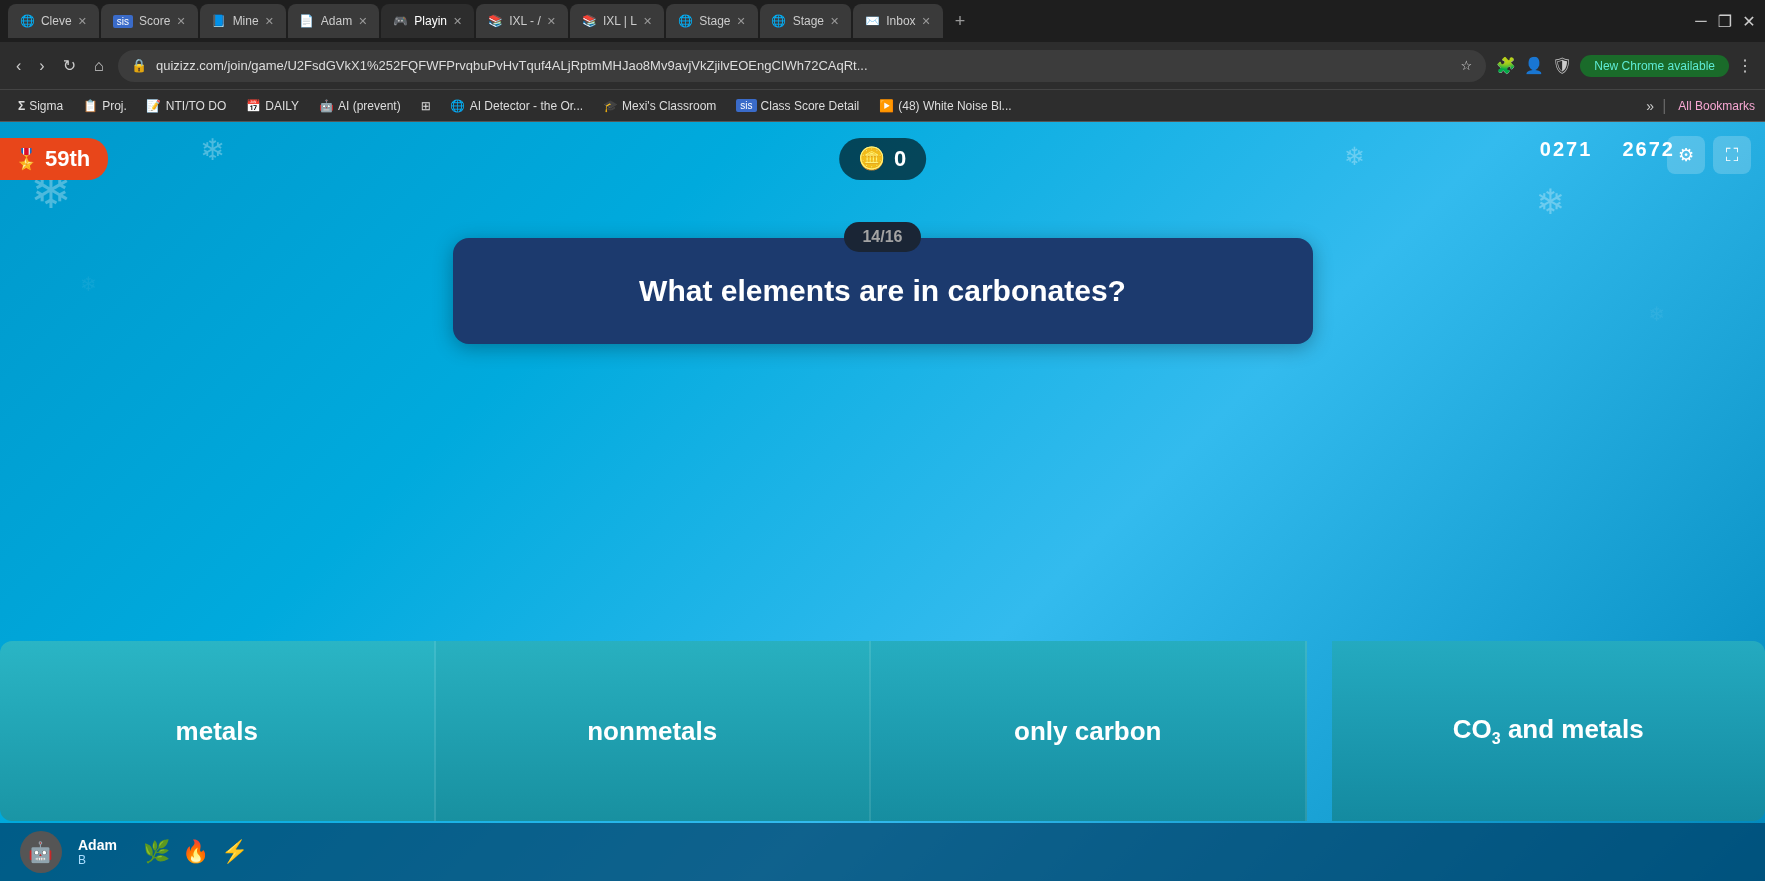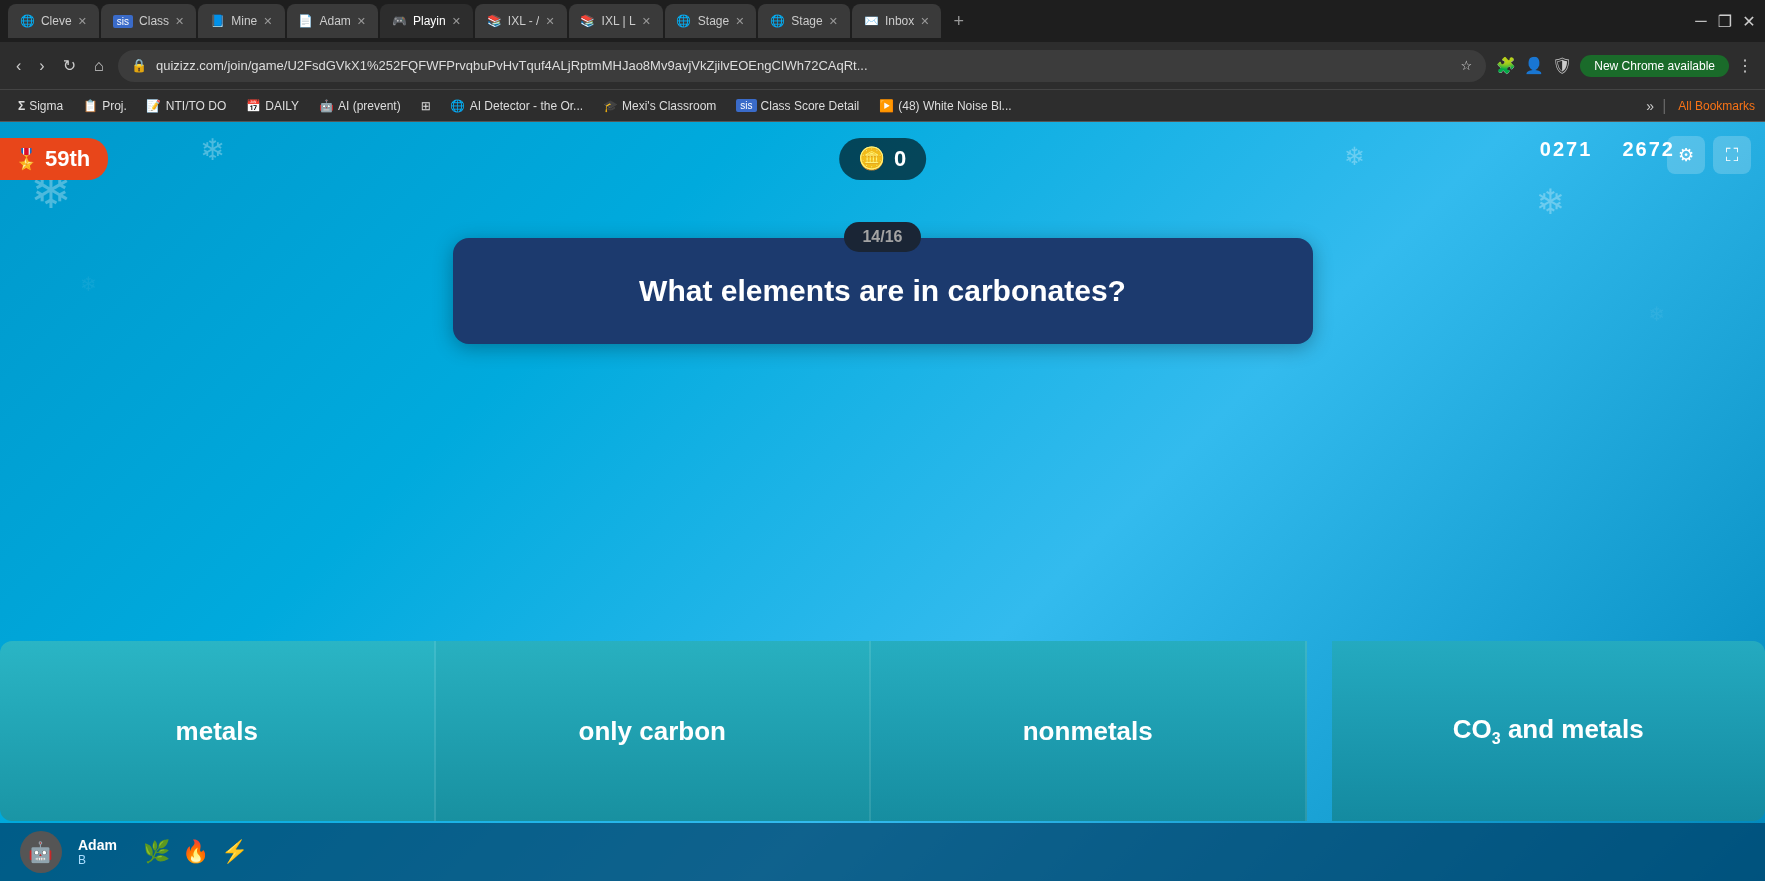--- a/index.html
+++ b/index.html
@@ -69,21 +69,21 @@
       padding: 0 14px;
       gap: 8px;
       color: #ddd;
       font-size: 13px;
       overflow: hidden;
     }
     .url-text { flex: 1; white-space: nowrap; overflow: hidden; text-overflow: ellipsis; }
     .toolbar-icons { display: flex; align-items: center; gap: 8px; color: #ccc; font-size: 16px; }
     .new-chrome-btn {
       background: #1a6b2a;
-      color: #ffffff;
+      color: #5eead4;
       border-radius: 16px;
       padding: 4px 14px;
       font-size: 12px;
       cursor: pointer;
     }
 
     
     .bookmarks-bar {
       display: flex;
       align-items: center;
@@ -99,21 +99,21 @@
       align-items: center;
       gap: 4px;
       padding: 2px 8px;
       border-radius: 4px;
       font-size: 12px;
       color: #ddd;
       cursor: pointer;
       white-space: nowrap;
     }
     .bookmark-more { margin-left: auto; color: #ccc; font-size: 14px; cursor: pointer; }
-    .all-bookmarks { margin-left: 4px; color: #f97316; font-size: 12px; cursor: pointer; white-space: nowrap; }
+    .all-bookmarks { margin-left: 4px; color: #f9a8d4; font-size: 12px; cursor: pointer; white-space: nowrap; }
 
     
     .game-area {
       width: 100%;
       height: calc(881px - 42px - 48px - 32px);
       background: linear-gradient(135deg, #0099cc 0%, #00aadd 30%, #33bbee 60%, #0088bb 100%);
       position: relative;
       overflow: hidden;
     }
 
@@ -303,21 +303,21 @@
   <div class="tab-bar">
 
     <div class="tab">
       <span class="tab-icon">🌐</span>
       <span class="tab-label">Cleve</span>
       <span class="tab-close">✕</span>
     </div>
 
     <div class="tab">
       <span class="tab-icon" style="font-size:10px;background:#3a6bc9;color:#fff;padding:1px 4px;border-radius:2px;">sis</span>
-      <span class="tab-label">Class</span>
+      <span class="tab-label">Score</span>
       <span class="tab-close">✕</span>
     </div>
 
     <div class="tab">
       <span class="tab-icon">📘</span>
       <span class="tab-label">Mine</span>
       <span class="tab-close">✕</span>
     </div>
 
     <div class="tab">
@@ -477,24 +477,24 @@
     <div class="question-box">
       <span>What elements are in carbonates?</span>
     </div>
   </div>
 
   <div class="answers-grid">
     <div class="answer-card">
       <span>metals</span>
     </div>
     <div class="answer-card">
+      <span>nonmetals</span>
+    </div>
+    <div class="answer-card">
       <span>only carbon</span>
-    </div>
-    <div class="answer-card">
-      <span>nonmetals</span>
     </div>
     <div class="answer-card">
       <span>CO<span class="answer-sub">3</span> and metals</span>
     </div>
   </div>
 
   <div class="bottom-bar">
     <div class="player-avatar">🤖</div>
     <div>
       <div class="player-name">Adam</div>

